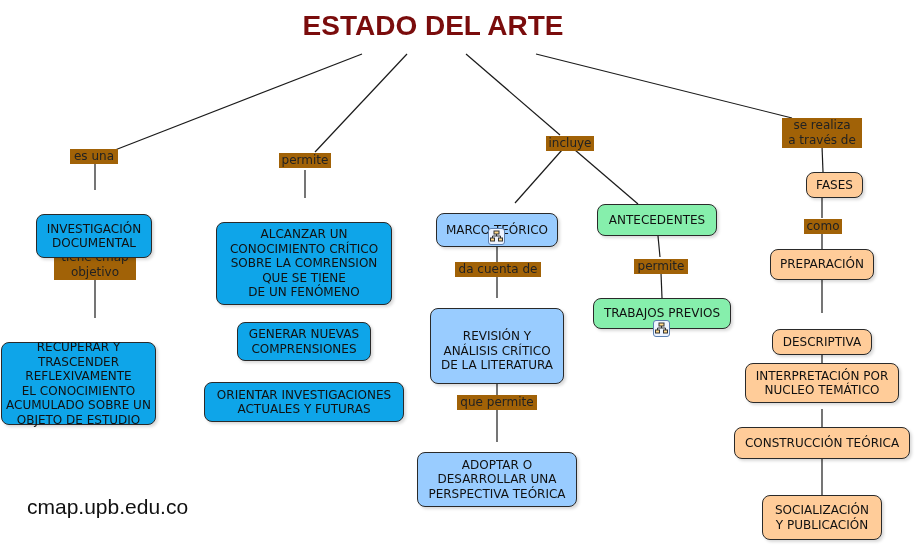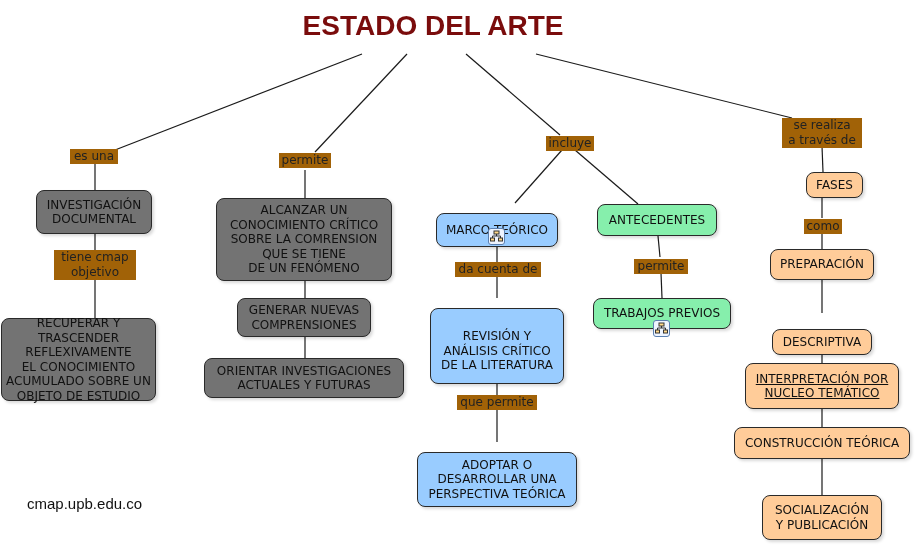--- a/index.html
+++ b/index.html
@@ -19,32 +19,32 @@
     background: #a16207; line-height: 15px; white-space: nowrap;
   }
   .node {
     position: absolute; box-sizing: border-box;
     border: 1.5px solid #2a2a2a; border-radius: 8px;
     font-size: 12px; line-height: 14.5px; color: #111;
     text-align: center; display: flex; align-items: center; justify-content: center;
     white-space: pre-line; padding: 2px 4px;
     box-shadow: 2px 2px 3px rgba(0,0,0,0.15);
   }
-  .green  { background: #737373; }
+  .green  { background: #0ea5e9; margin-top: 24px; }
   .blue   { background: #99ccff; margin-top: 10px; }
   .purple { background: #86efac; }
   .orange { background: #ffcc99; }
   .cmap-icon {
     position: absolute; width: 17px; height: 17px; box-sizing: border-box;
     border: 1px solid #5a7fb0; border-radius: 3px; background: #eef4ff;
   }
   .cmap-icon svg { display: block; }
   .footer {
     position: absolute; left: 27px; top: 495px;
-    font-family: "Liberation Sans", sans-serif; font-size: 15px; color: #111;
+    font-family: "Liberation Sans", sans-serif; font-size: 21px; color: #111;
   }
 </style>
 </head>
 <body>
 
 <svg id="lines" width="916" height="545">
   <g stroke="#1a1a1a" stroke-width="1.2" fill="none">
 
     <line x1="362" y1="54" x2="115" y2="150"></line>
     <line x1="407" y1="54" x2="315" y2="152"></line>
@@ -136,19 +136,19 @@
       <rect x="1.5" y="9" width="4" height="3"></rect>
       <rect x="9.5" y="9" width="4" height="3"></rect>
     </g>
     <path d="M7.5 5 V7 M3.5 7 H11.5 M3.5 7 V9 M11.5 7 V9" stroke="#333" stroke-width="1" fill="none"></path>
   </svg>
 </div>
 
 <div class="node orange" style="left:794px;top:172px;width:57px;height:26px;margin-left:12px;">FASES</div>
 <div class="node orange" style="left:770px;top:249px;width:104px;height:31px;">PREPARACIÓN</div>
 <div class="node orange" style="left:772px;top:313px;width:100px;height:26px;margin-top:16px;">DESCRIPTIVA</div>
-<div class="node orange" style="left:745px;top:363px;width:154px;height:46px;text-decoration:underline;">INTERPRETACIÓN POR
+<div class="node orange" style="left:745px;top:363px;width:154px;height:40px;">INTERPRETACIÓN POR
 NUCLEO TEMÁTICO</div>
 <div class="node orange" style="left:734px;top:427px;width:176px;height:32px;">CONSTRUCCIÓN TEÓRICA</div>
 <div class="node orange" style="left:762px;top:495px;width:120px;height:45px;">SOCIALIZACIÓN
 Y PUBLICACIÓN</div>
 
 <div class="footer">cmap.upb.edu.co</div>
 
 </body></html>

